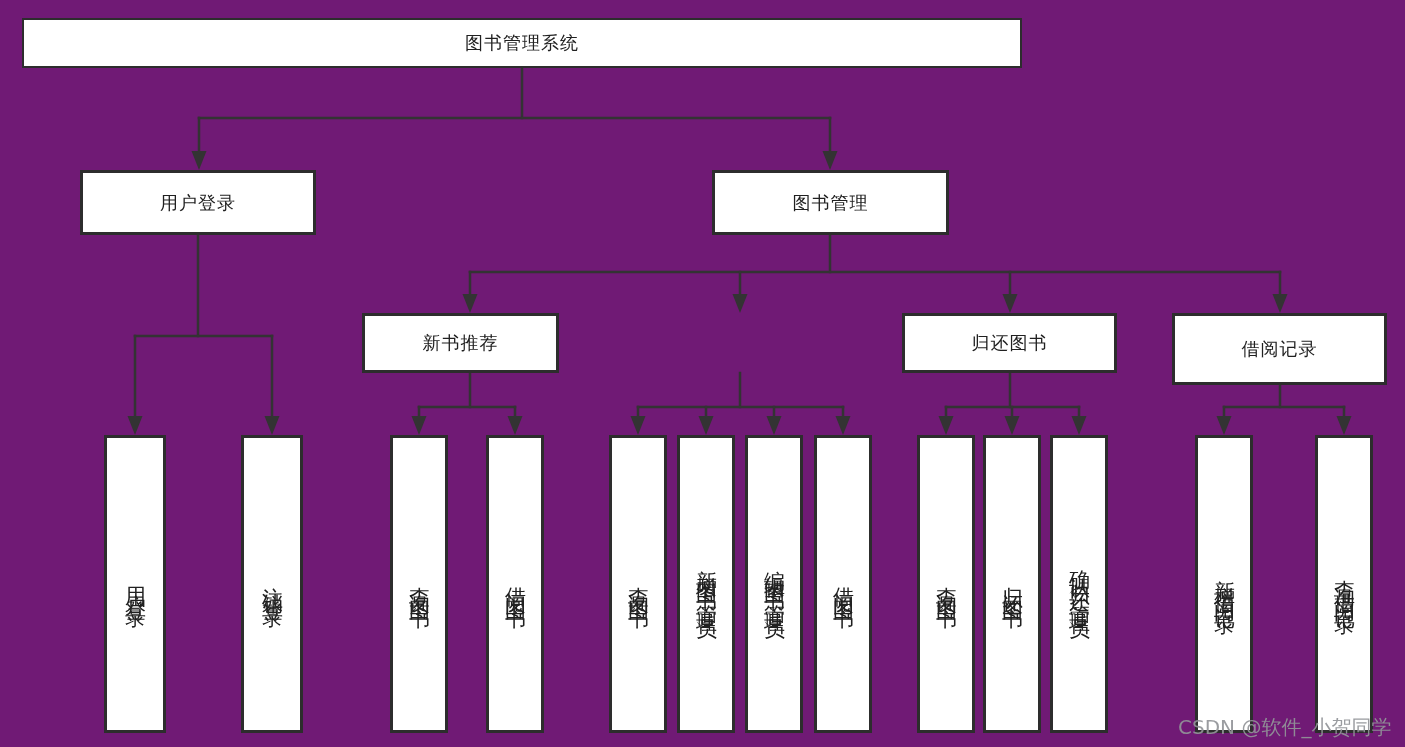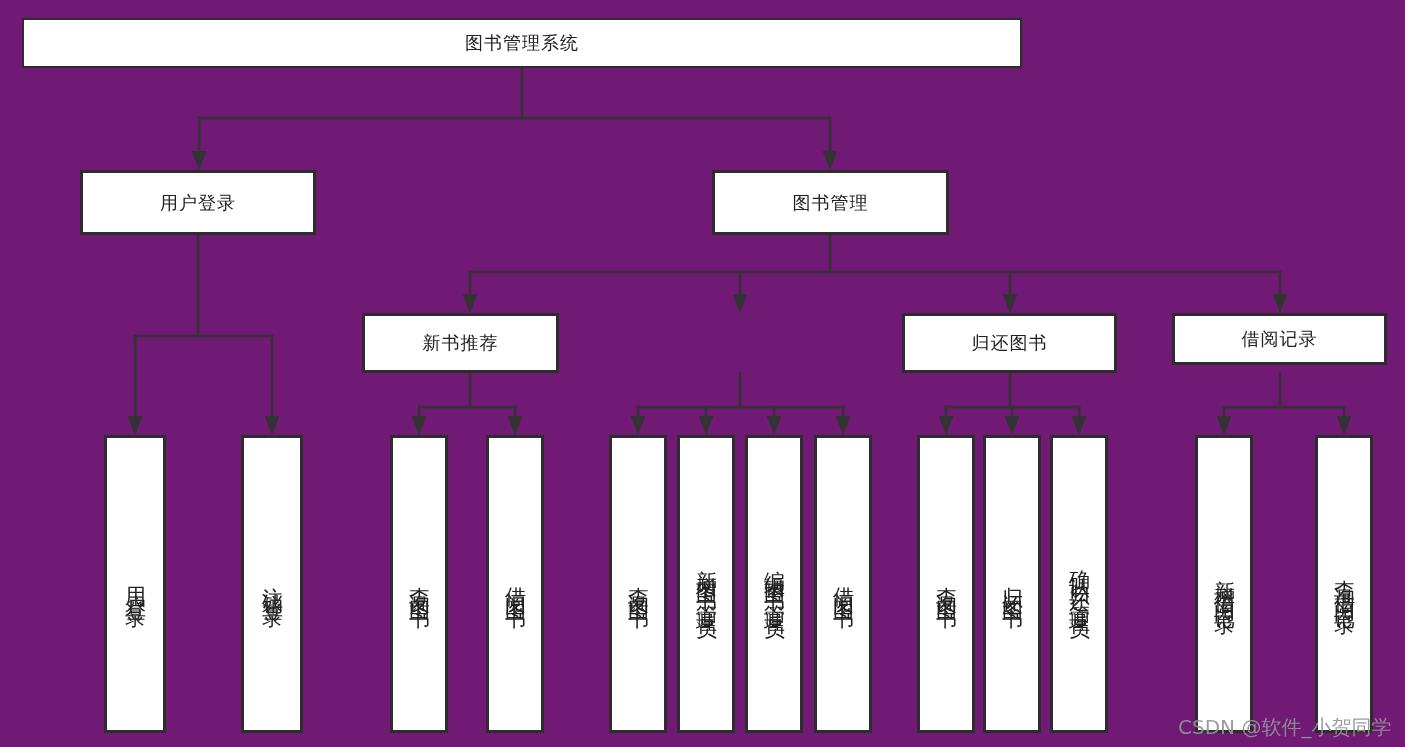--- a/index.html
+++ b/index.html
@@ -84,21 +84,21 @@
       <polygon points="1336.5,416 1351.5,416 1344,435" fill="#333333"></polygon>
     </svg>
 
   <div class="node root" style="left:22px; top:18px; width:1000px; height:50px;">图书管理系统</div>
 
   <div class="node h" style="left:80px; top:170px; width:236px; height:65px;">用户登录</div>
   <div class="node h" style="left:712px; top:170px; width:237px; height:65px;">图书管理</div>
 
   <div class="node h" style="left:362px; top:313px; width:197px; height:60px;">新书推荐</div>
   <div class="node h" style="left:902px; top:313px; width:215px; height:60px;">归还图书</div>
-  <div class="node h" style="left:1172px; top:313px; width:215px; height:52px;">借阅记录</div>
+  <div class="node h" style="left:1172px; top:313px; width:215px; height:72px;">借阅记录</div>
 
   <div class="node v" style="left:104px; top:435px; width:62px; height:298px;">用户登录</div>
   <div class="node v" style="left:241px; top:435px; width:62px; height:298px;">注销登录</div>
 
   <div class="node v" style="left:390px; top:435px; width:58px; height:298px;">查询图书</div>
   <div class="node v" style="left:486px; top:435px; width:58px; height:298px;">借阅图书</div>
 
   <div class="node v" style="left:609px; top:435px; width:58px; height:298px;">查询图书</div>
   <div class="node v" style="left:677px; top:435px; width:58px; height:298px;">新增图书（管理员）</div>
   <div class="node v" style="left:745px; top:435px; width:58px; height:298px;">编辑图书（管理员）</div>

